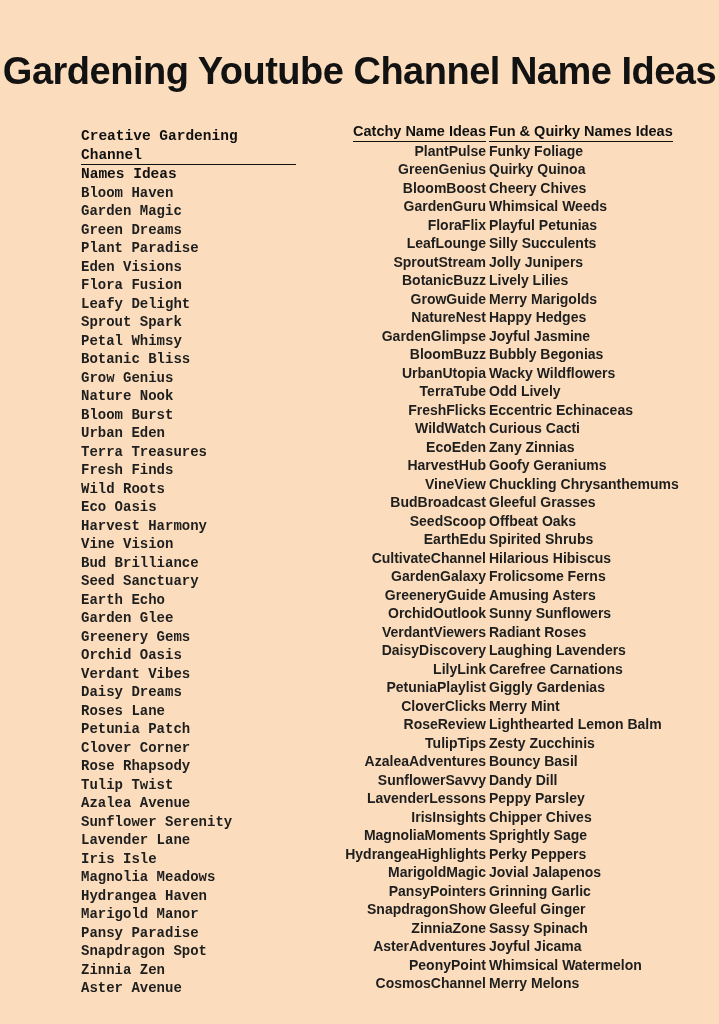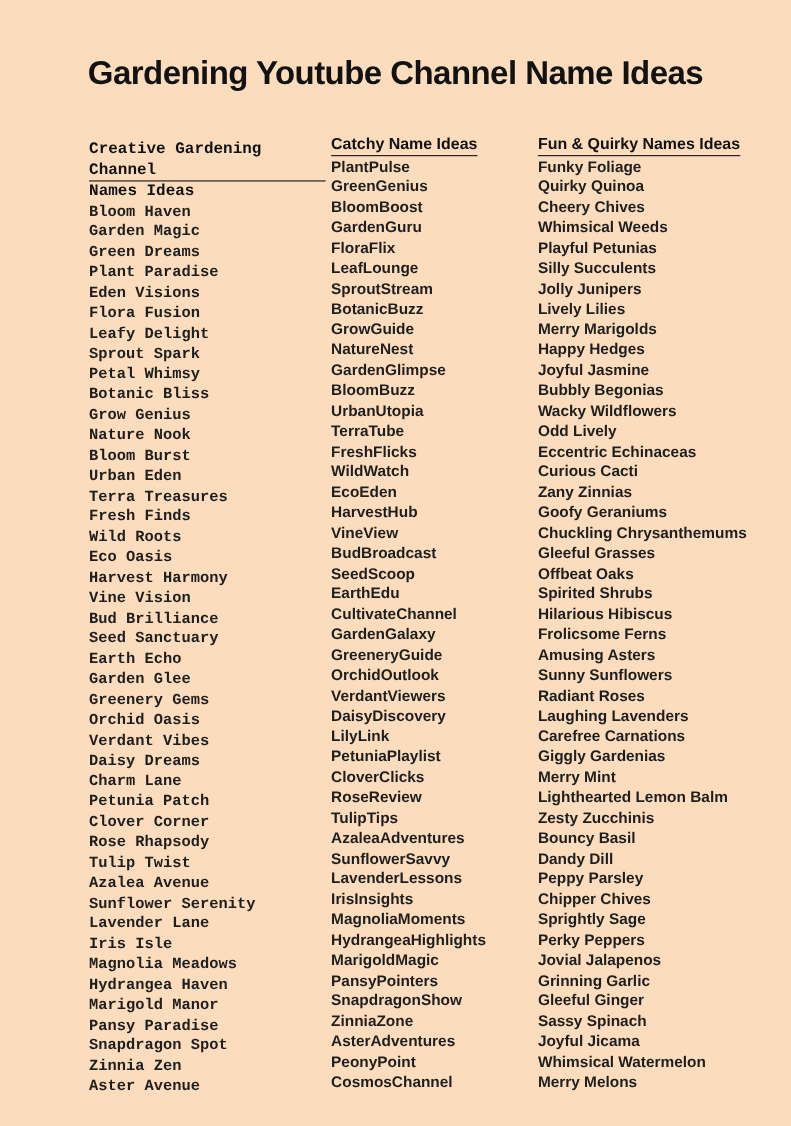--- a/index.html
+++ b/index.html
@@ -15,35 +15,35 @@
     overflow: hidden;
     position: relative;
   }
   .page-title {
     margin: 0;
     position: absolute;
     top: 50px;
     left: 0;
     width: 719px;
     text-align: center;
-    font-size: 30px;
+    font-size: 38px;
     font-weight: bold;
     letter-spacing: -0.5px;
     color: #121212;
   }
   .column {
     position: absolute;
     top: 122px;
   }
   .column.col-offset {
     top: 127px;
     font-family: Liberation Mono, monospace;
   }
   .col-1 { left: 81px;  width: 215px; }
-  .col-2 { left: 301px; width: 185px; }
+  .col-2 { left: 301px; width: 185px; text-align: right; }
   .col-3 { left: 489px; width: 229px; }
   .col-title {
     margin: 0;
     font-size: 14.5px;
     font-weight: bold;
     line-height: 18.5px;
     color: #111;
   }
   .col-title .underlined {
     display: inline-block;
@@ -98,21 +98,21 @@
       <li>Harvest Harmony</li>
       <li>Vine Vision</li>
       <li>Bud Brilliance</li>
       <li>Seed Sanctuary</li>
       <li>Earth Echo</li>
       <li>Garden Glee</li>
       <li>Greenery Gems</li>
       <li>Orchid Oasis</li>
       <li>Verdant Vibes</li>
       <li>Daisy Dreams</li>
-      <li>Charm Lane</li>
+      <li>Roses Lane</li>
       <li>Petunia Patch</li>
       <li>Clover Corner</li>
       <li>Rose Rhapsody</li>
       <li>Tulip Twist</li>
       <li>Azalea Avenue</li>
       <li>Sunflower Serenity</li>
       <li>Lavender Lane</li>
       <li>Iris Isle</li>
       <li>Magnolia Meadows</li>
       <li>Hydrangea Haven</li>

